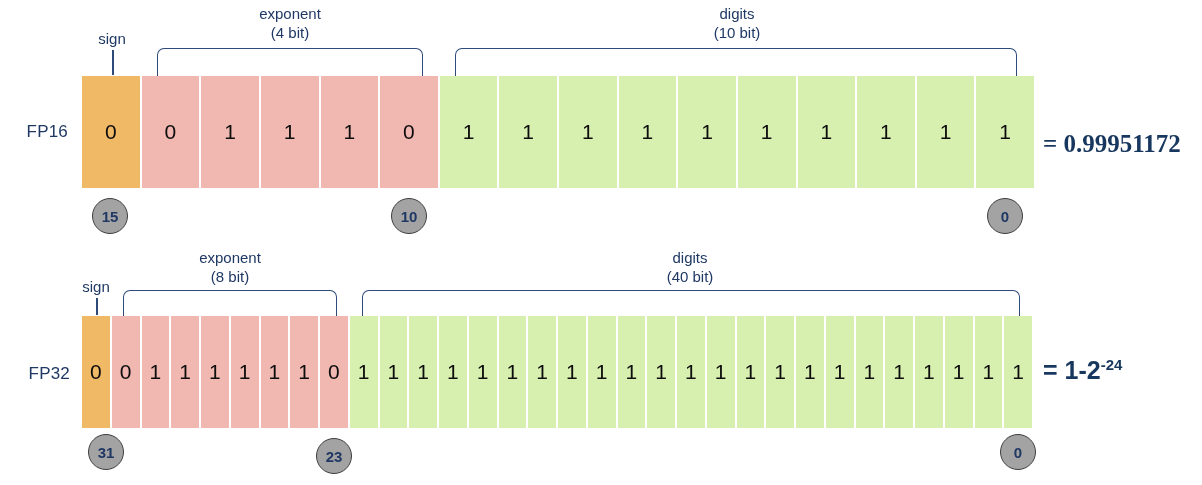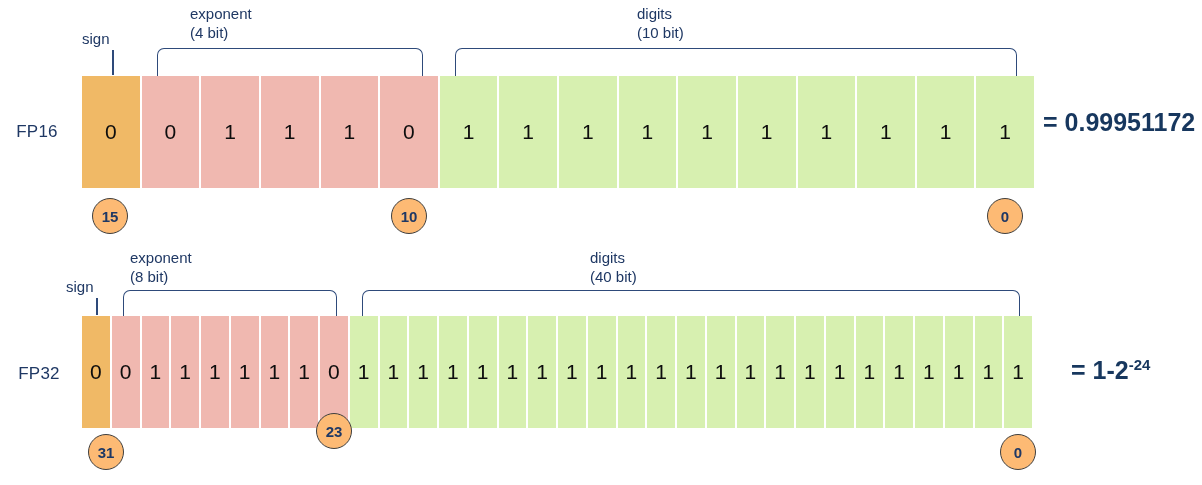--- a/index.html
+++ b/index.html
@@ -1,44 +1,44 @@
 <!DOCTYPE html>
 <html><head>
 <meta charset="utf-8">
 <style>
   html,body { margin:0; padding:0; background:#ffffff; }
   .stage {
     position:relative; width:1202px; height:485px; background:#ffffff;
     font-family:"Liberation Sans", sans-serif; overflow:hidden;
   }
   .lbl {
-    position:absolute; color:#1F3864;
+    position:absolute; text-align:center; color:#1F3864;
     font-size:15px; line-height:19px; white-space:pre;
   }
   .row-label {
-    position:absolute; width:62px; text-align:center; color:#1F3864;
+    position:absolute; width:62px; text-align:right; color:#1F3864;
     font-size:17px; letter-spacing:0.2px;
   }
   .bracket {
     position:absolute; border:1.5px solid #2E4A7A; border-bottom:none;
     border-top-left-radius:7px; border-top-right-radius:7px;
     box-sizing:border-box;
   }
   .vline { position:absolute; width:1.5px; background:#2E4A7A; }
   .cells { position:absolute; display:flex; gap:2px; }
   .cell {
     flex:1; display:flex; align-items:center; justify-content:center;
     font-size:21px; color:#0d0d0d;
   }
   .cell.sign { background:#F0B966; }
   .cell.exp  { background:#F0B8B0; }
   .cell.dig  { background:#D7F0B0; }
   .circle {
     position:absolute; width:36px; height:36px; box-sizing:border-box;
-    border-radius:50%; background:#fdba74; border:1.5px solid #3F3F3F;
+    border-radius:50%; background:#a3a3a3; border:1.5px solid #3F3F3F;
     color:#1F3864; font-size:15px; font-weight:700;
     display:flex; align-items:center; justify-content:center;
   }
   .result {
     position:absolute; color:#17375E; font-size:25px; font-weight:700;
     white-space:nowrap;
   }
   .result sup { font-size:15px; font-weight:700; }
 </style>
 </head>
@@ -73,21 +73,21 @@
       <div class="cell dig">1</div>
       <div class="cell dig">1</div>
       <div class="cell dig">1</div>
       <div class="cell dig">1</div>
     </div>
 
   <div class="circle" style="left:92px; top:198px;">15</div>
   <div class="circle" style="left:391px; top:198px;">10</div>
   <div class="circle" style="left:987px; top:198px;">0</div>
 
-  <div class="result" style="left:1043px; top:108px;"><span>= 0.99951172</span><sup></sup></div>
+  <div class="result" style="left:1043px; top:130px;font-family:Liberation Serif, serif;"><span>= 0.99951172</span><sup></sup></div>
 
   <div class="lbl" style="left:66px; top:277px; width:60px;">sign</div>
   <div class="vline" style="left:96px; top:298px; height:17px;"></div>
 
   <div class="lbl" style="left:130px; top:248px; width:200px;"><span>exponent</span><br><span>(8 bit)</span></div>
   <div class="bracket" style="left:123px; top:290px; width:214px; height:26px;"></div>
 
   <div class="lbl" style="left:590px; top:248px; width:200px;"><span>digits</span><br><span>(40 bit)</span></div>
   <div class="bracket" style="left:362px; top:290px; width:658px; height:26px;"></div>
 
@@ -122,18 +122,18 @@
       <div class="cell dig">1</div>
       <div class="cell dig">1</div>
       <div class="cell dig">1</div>
       <div class="cell dig">1</div>
       <div class="cell dig">1</div>
       <div class="cell dig">1</div>
       <div class="cell dig">1</div>
     </div>
 
   <div class="circle" style="left:88px; top:434px;">31</div>
-  <div class="circle" style="left:316px; top:413px;">23</div>
+  <div class="circle" style="left:316px; top:438px;">23</div>
   <div class="circle" style="left:1000px; top:434px;">0</div>
 
-  <div class="result" style="left:1071px; top:356px;"><span>= 1-2</span><sup>-24</sup></div>
+  <div class="result" style="left:1043px; top:356px;"><span>= 1-2</span><sup>-24</sup></div>
 
 </div>
 
 </body></html>

